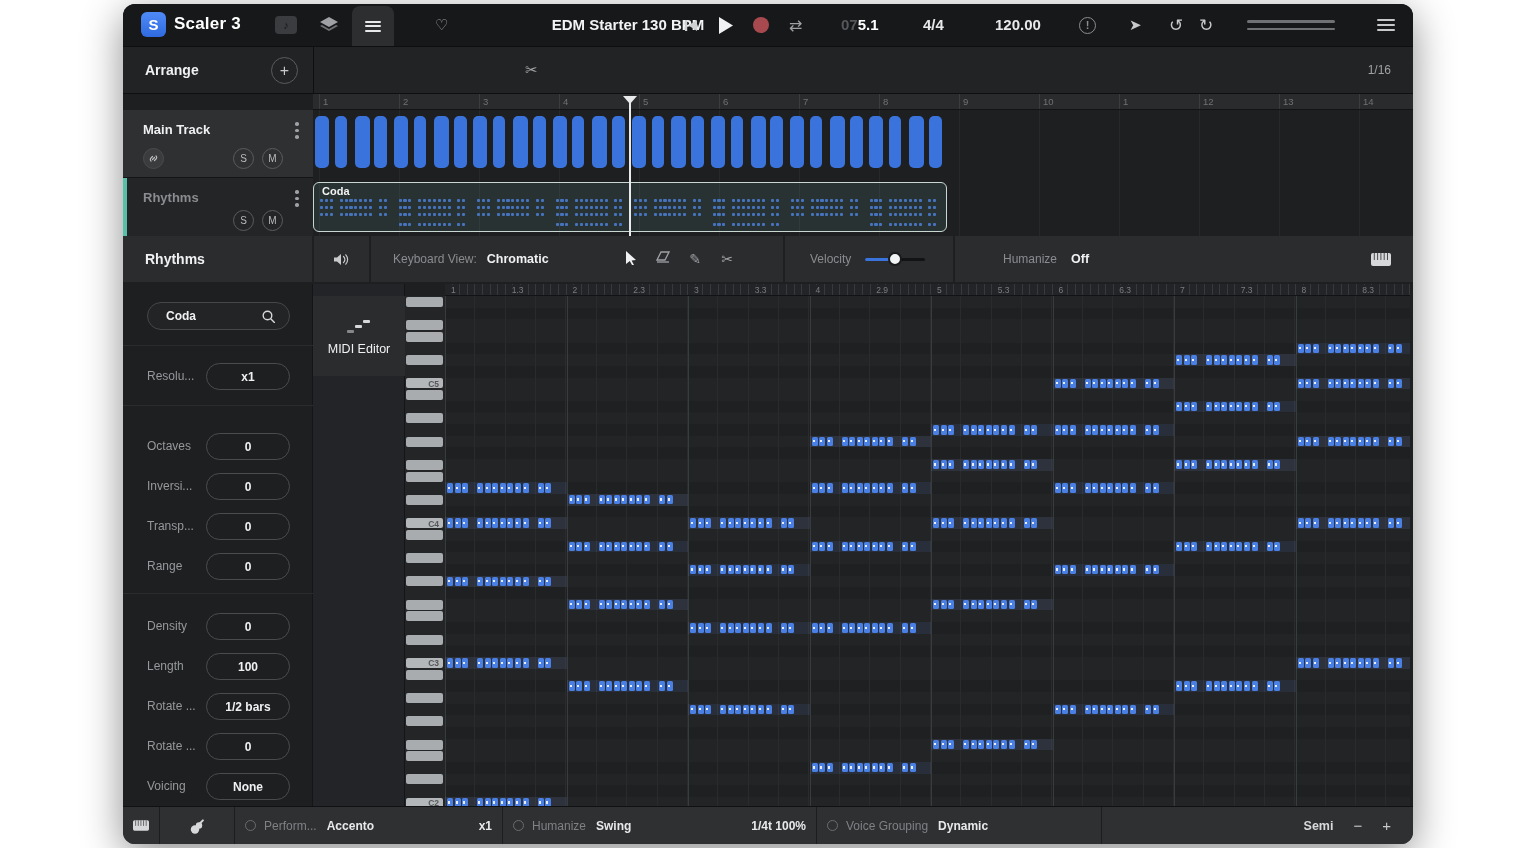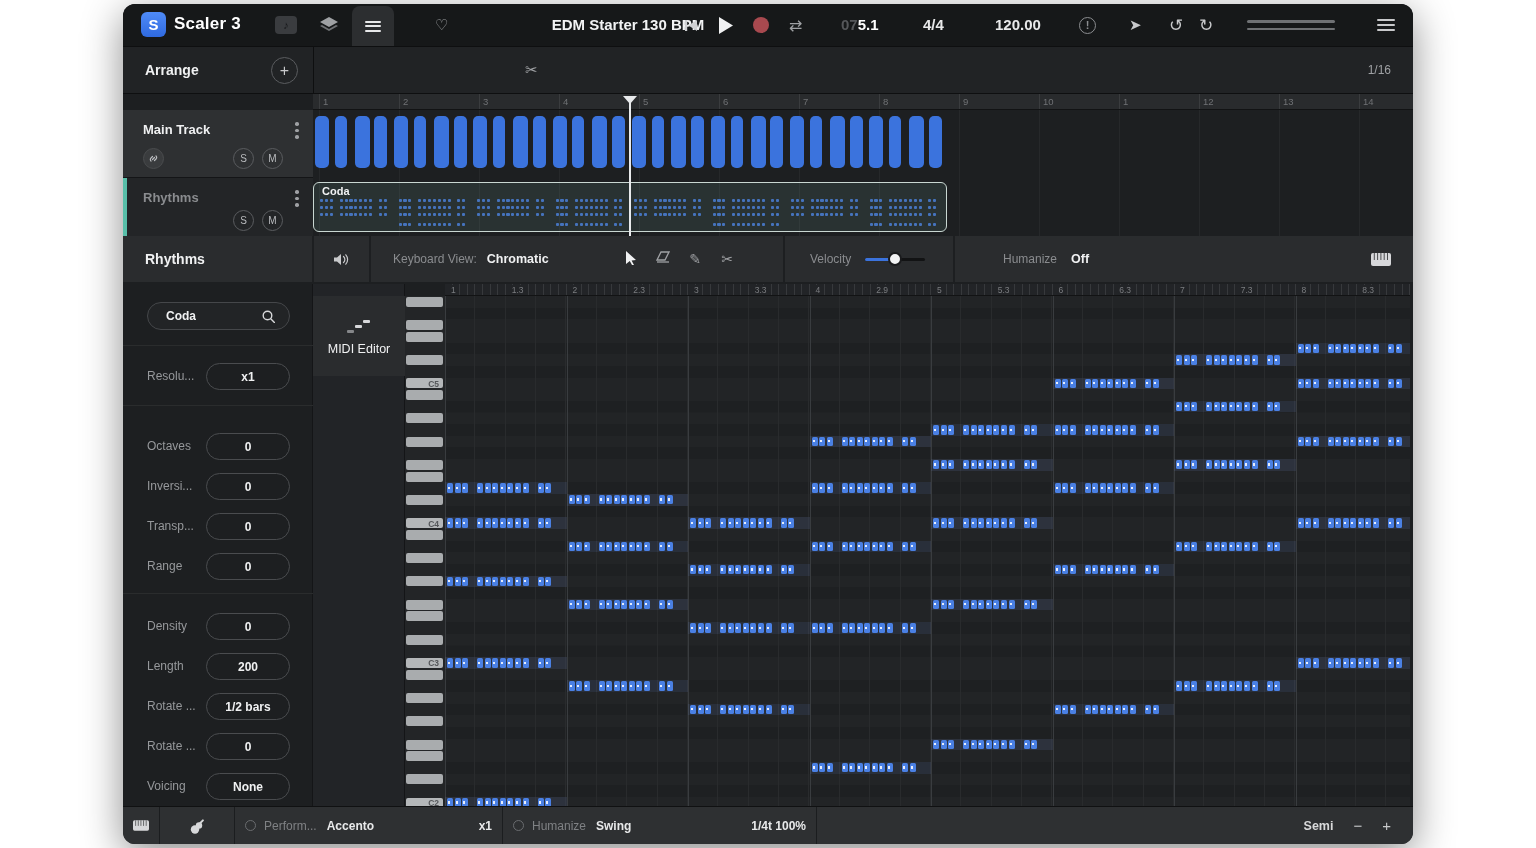--- a/index.html
+++ b/index.html
@@ -750,21 +750,21 @@
           <div class="param-row" style="top: 269px;">
             <div class="param-label">Range</div>
             <div class="param-pill">0</div>
           </div>
           <div class="param-row" style="top: 329px;">
             <div class="param-label">Density</div>
             <div class="param-pill">0</div>
           </div>
           <div class="param-row" style="top: 369px;">
             <div class="param-label">Length</div>
-            <div class="param-pill">200</div>
+            <div class="param-pill">100</div>
           </div>
           <div class="param-row" style="top: 409px;">
             <div class="param-label">Rotate ...</div>
             <div class="param-pill">1/2 bars</div>
           </div>
           <div class="param-row" style="top: 449px;">
             <div class="param-label">Rotate ...</div>
             <div class="param-pill">0</div>
           </div>
           <div class="param-row" style="top: 489px;">
@@ -1456,20 +1456,25 @@
             <span class="blabel">Perform...</span>
             <span class="bvalue">Accento</span>
             <span class="bextra">x1</span>
           </div>
           <div class="bsec" style="width: 314px; flex: 0 0 auto;">
             <div class="radio"></div>
             <span class="blabel">Humanize</span>
             <span class="bvalue">Swing</span>
             <span class="bextra">1/4t    100%</span>
           </div>
+          <div class="bsec" style="width: 285px; flex: 0 0 auto;">
+            <div class="radio"></div>
+            <span class="blabel">Voice Grouping</span>
+            <span class="bvalue">Dynamic</span>
+          </div>
         </div>
     <div class="semi-sec">
       <span class="semi-label">Semi</span>
       <span class="stepbtn">−</span>
       <span class="stepbtn">+</span>
     </div>
   </div>
 
 </div>
 </div>

